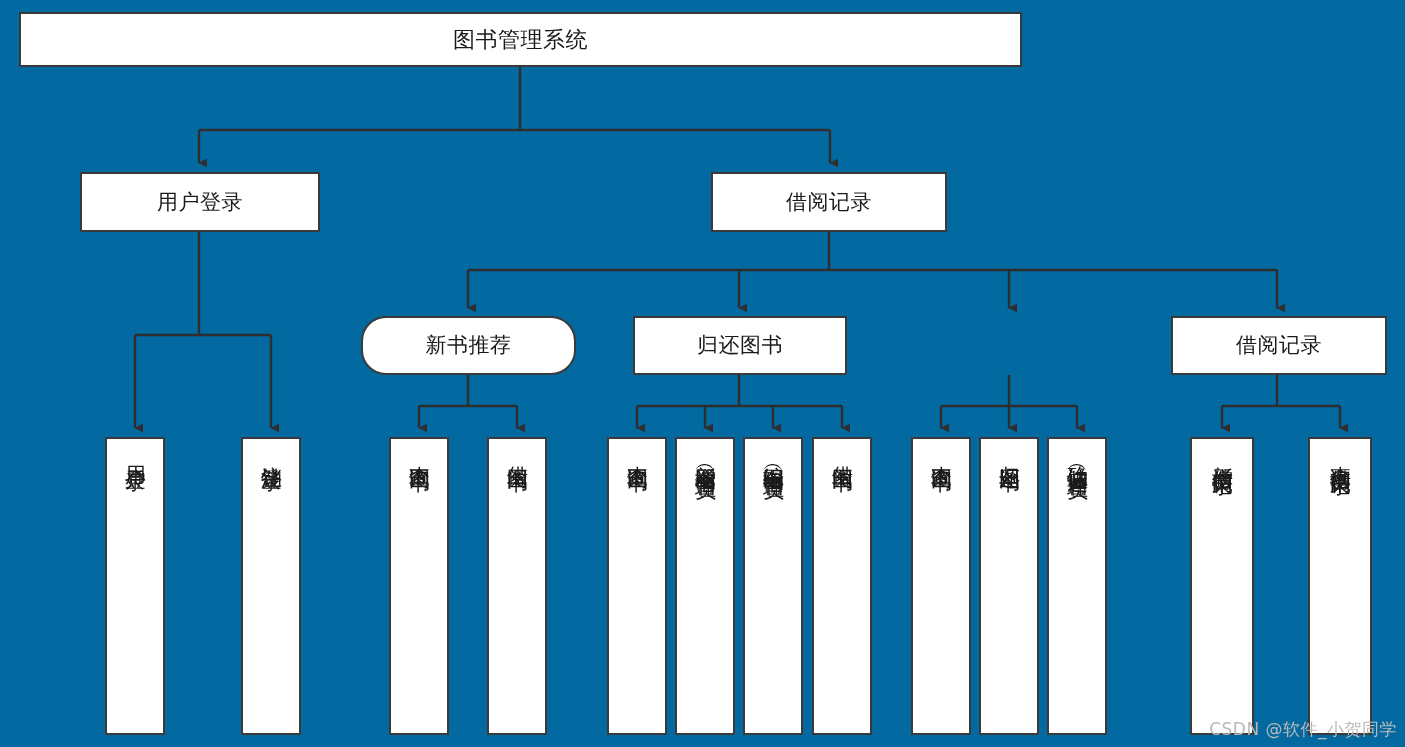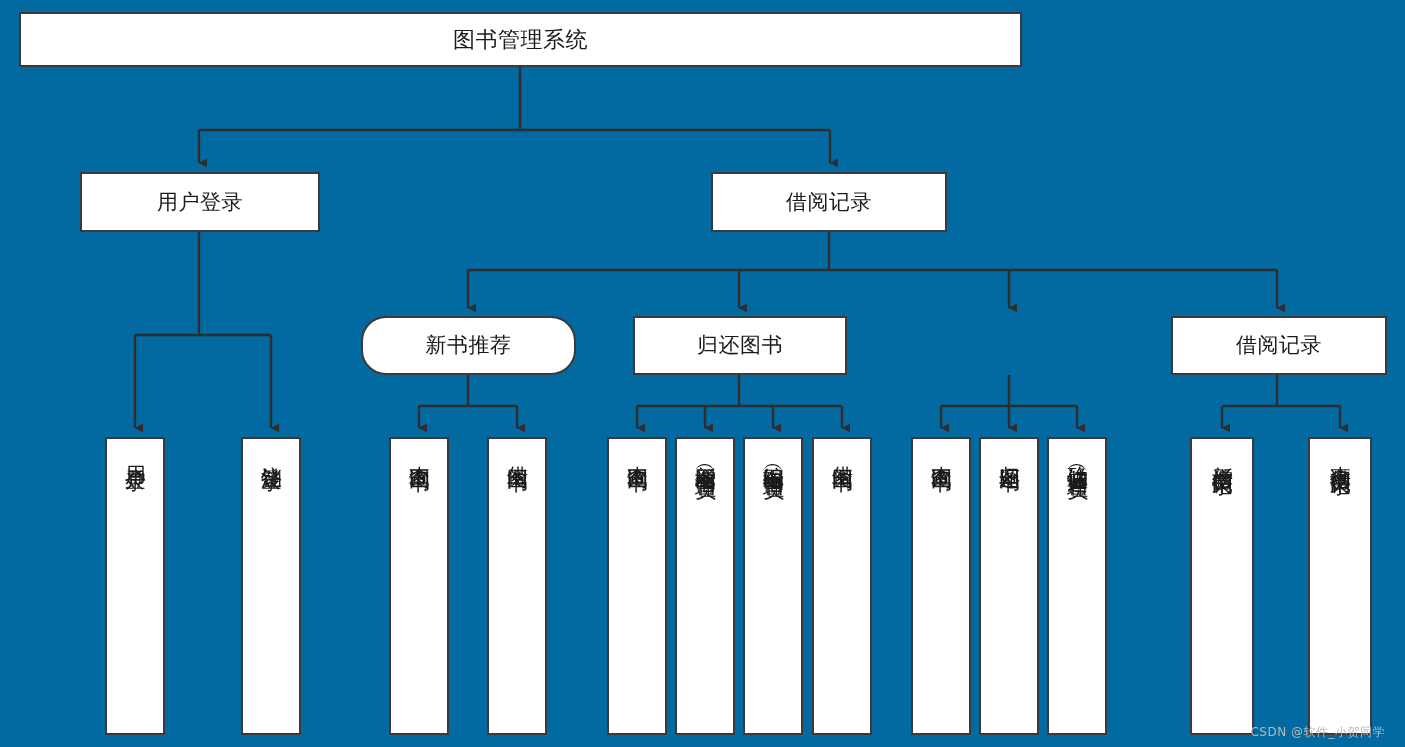--- a/index.html
+++ b/index.html
@@ -55,23 +55,23 @@
     line-height: 1;
     max-height: 100%;
   }
   .node.root .label { font-size: 22px; }
   .node.leaf {
     align-items: flex-start;
     padding-top: 10px;
   }
   .watermark {
     position: absolute;
-    right: 20px;
+    right: 8px;
     bottom: 6px;
-    font-size: 12px;
+    font-size: 17px;
     color: #b9b9b9;
     letter-spacing: 0.5px;
     z-index: 5;
     white-space: nowrap;
     font-family: "DejaVu Sans", "Liberation Sans", sans-serif;
   }
 </style>
 </head>
 <body>
 

